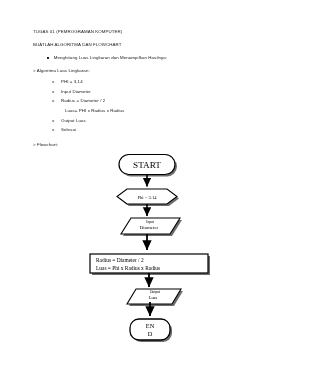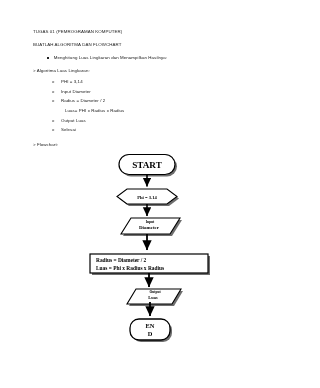--- a/index.html
+++ b/index.html
@@ -100,21 +100,20 @@
     white-space: nowrap;
   }
 
   
   .flowchart {
     position: absolute;
     left: 0;
     top: 146px;
     width: 300px;
     height: 200px;
-    font-weight: bold;
   }
   .flowchart svg { display: block; }
 </style>
 </head>
 <body>
 
 <div class="page">
 
   <div class="doc-line">TUGAS 01 (PEMROGRAMAN KOMPUTER)</div>
 

